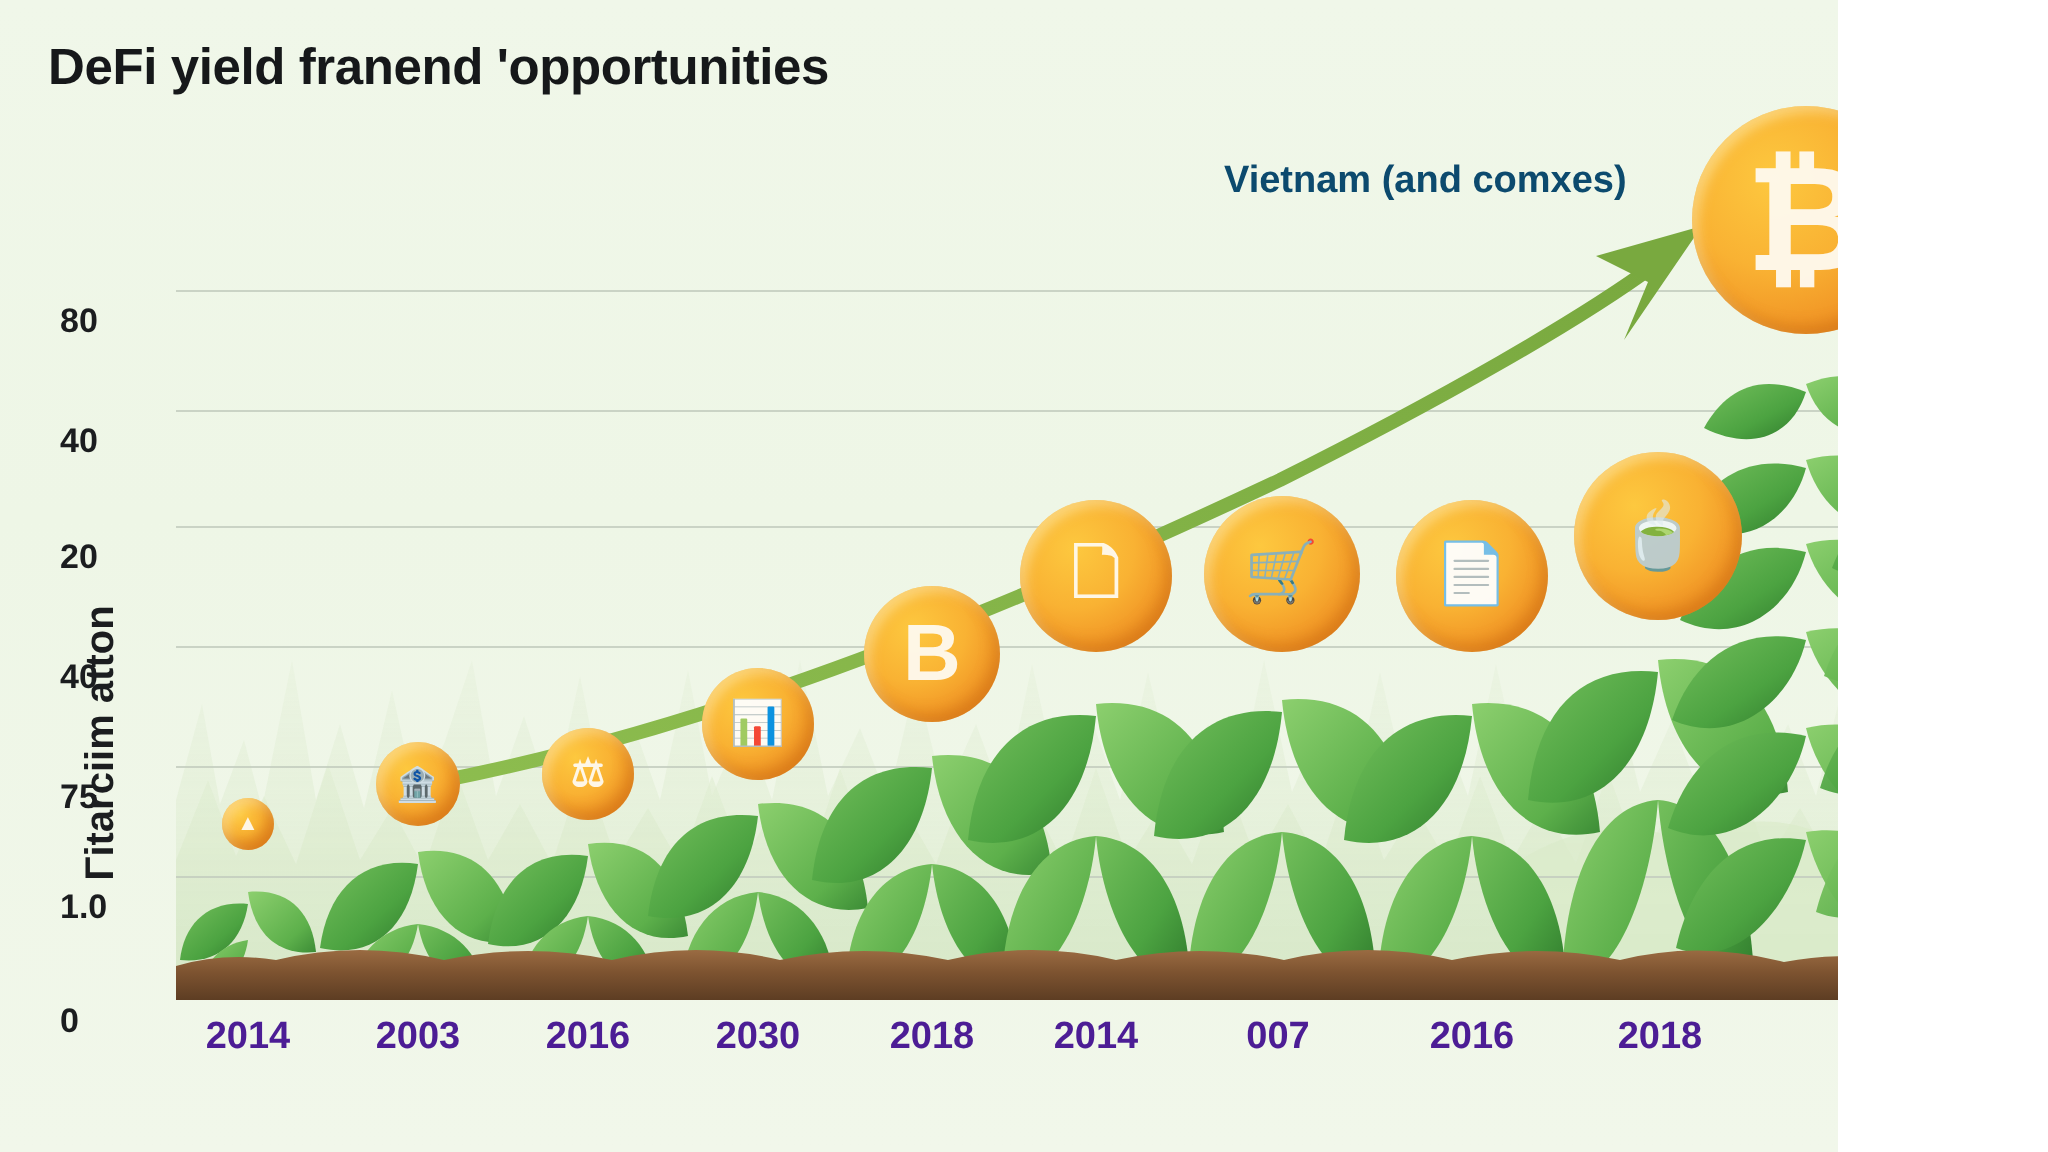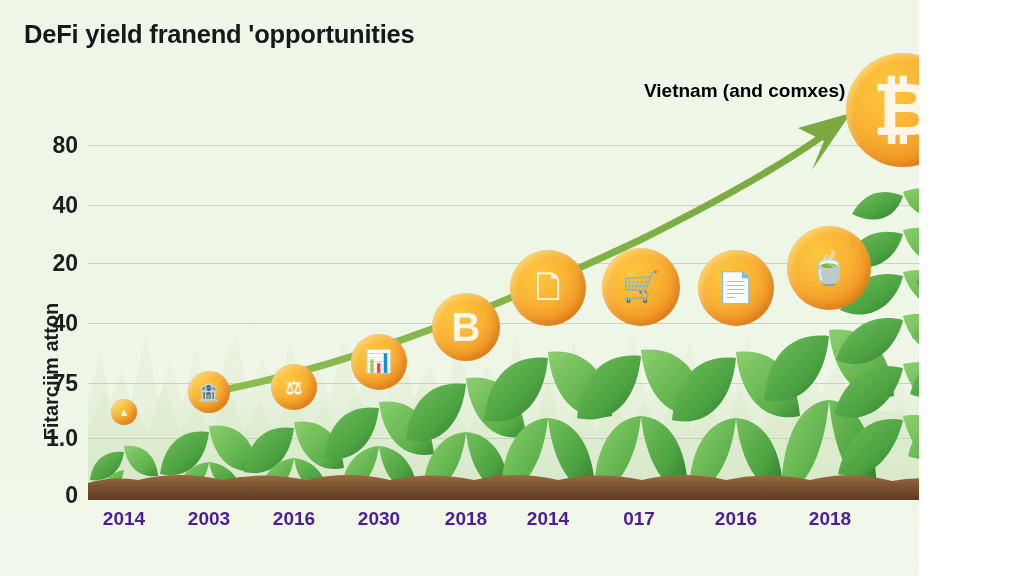--- a/index.html
+++ b/index.html
@@ -52,25 +52,26 @@
     height: 1px;
     background: #c3ccbe;
     opacity: .85;
   }
 
   
   .ytick {
     position: absolute;
     right: 0;
     width: 48px;
-    text-align: right;
-    font-size: 23px;
+    text-align: left;
+    font-size: 17px;
     font-weight: bold;
     color: #1b1d1f;
     transform: translateY(-50%);
+    margin-top: 16px;
   }
   .yticks-holder {
     position: absolute;
     left: 20px;
     top: 130px;
     width: 58px;
     height: 370px;
   }
   .ylabel {
     position: absolute;
@@ -102,25 +103,25 @@
     transform: translateX(-50%);
     white-space: nowrap;
   }
 
   
   .trend { position: absolute; left: 0; top: 0; width: 1024px; height: 576px; pointer-events: none; }
 
   
   .annotation {
     position: absolute;
-    left: 644px;
+    left: 612px;
     top: 80px;
     font-size: 19px;
     font-weight: bold;
-    color: #000000;
+    color: #0c4a6e;
     white-space: nowrap;
   }
 
   
   .footer {
     position: absolute;
     left: 676px;
     top: 550px;
     font-size: 11.5px;
     color: #9bb08c;
@@ -386,21 +387,21 @@
     <div class="ylabel">Γitarciim atton</div>
   </div>
 
   <div class="xticks">
     <div class="xtick" style="left:36px">2014</div>
     <div class="xtick" style="left:121px">2003</div>
     <div class="xtick" style="left:206px">2016</div>
     <div class="xtick" style="left:291px">2030</div>
     <div class="xtick" style="left:378px">2018</div>
     <div class="xtick" style="left:460px">2014</div>
-    <div class="xtick" style="left:551px">017</div>
+    <div class="xtick" style="left:551px">007</div>
     <div class="xtick" style="left:648px">2016</div>
     <div class="xtick" style="left:742px">2018</div>
     <div class="xtick" style="left:852px">2018</div>
   </div>
 
   <div class="annotation">Vietnam (and comxes)</div>
 
 
 </div>
 

